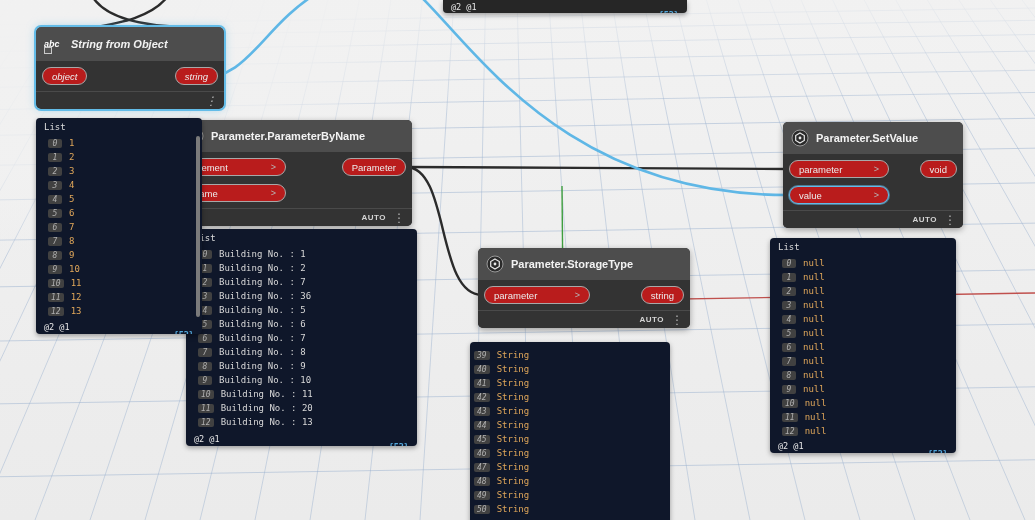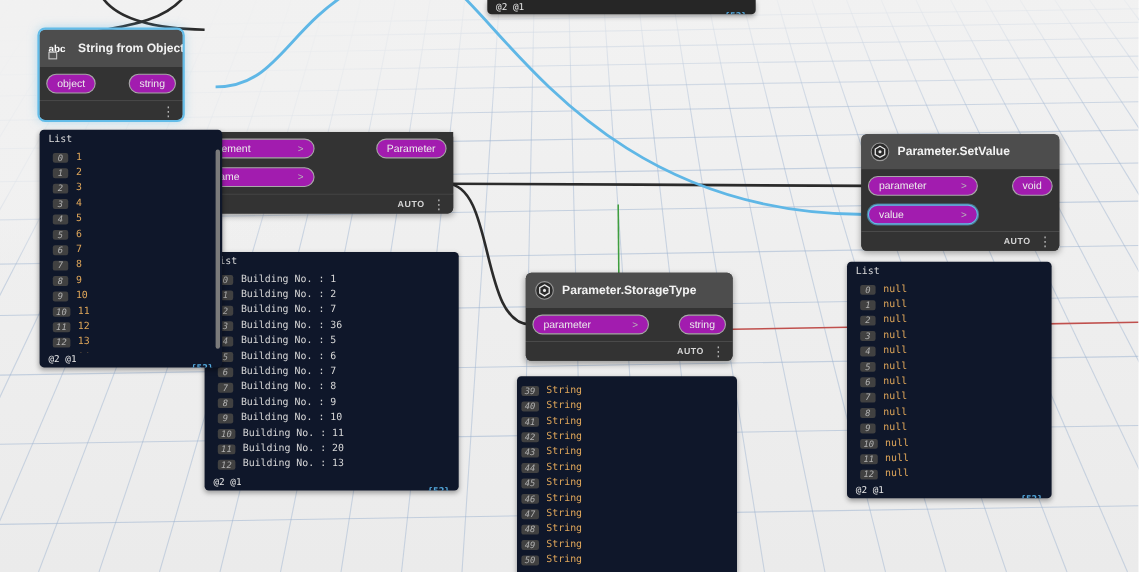--- a/index.html
+++ b/index.html
@@ -17,21 +17,21 @@
   .node.selected{outline:2px solid #63bce8;box-shadow:0 0 10px rgba(99,188,232,.6);}
   .nhead{background:#4d4d4d;border-radius:5px 5px 0 0;display:flex;align-items:center;
          padding:0 8px;height:32px;}
   .nhead.tall{height:34px;}
   .ntitle{color:#f2f2f2;font-size:11px;font-weight:bold;margin-left:7px;white-space:nowrap;}
   .nbody{background:#333;padding:6px;}
   .cols{display:flex;justify-content:space-between;align-items:flex-start;}
   .incol{display:flex;flex-direction:column;gap:8px;}
   .outcol{display:flex;flex-direction:column;align-items:flex-end;}
   .pill{display:inline-flex;align-items:center;justify-content:center;height:18px;
-        background:#a21caf;border:1px solid #a8a8a8;border-radius:9px;color:#ececec;
+        background:#b91c1c;border:1px solid #a8a8a8;border-radius:9px;color:#ececec;
         font-size:9.5px;padding:0 9px;box-sizing:border-box;white-space:nowrap;}
   .pill.w{justify-content:space-between;}
   .pill.hl{border-color:#63bce8;box-shadow:0 0 0 1px rgba(99,188,232,.55);}
   .chev{color:#b8b8b8;font-size:9px;margin-left:8px;}
   .nfoot{background:#333;border-radius:0 0 5px 5px;border-top:1px solid #4a4a4a;height:17px;
          display:flex;align-items:center;justify-content:flex-end;gap:7px;padding:0 7px;}
   .lacing{color:#d5d5d5;font-size:8px;font-weight:bold;letter-spacing:.5px;}
   .dots{color:#b5b5b5;font-size:12px;line-height:1;}
   .abc-icon{position:relative;color:#fff;font-size:9px;font-weight:bold;width:20px;flex:none;}
   .abc-icon::after{content:"";position:absolute;left:0;bottom:-5px;width:6px;height:5px;
@@ -134,20 +134,28 @@
 <svg class="layer" width="1035" height="520">
   <path d="M 92,-4 C 104,16 138,26 186,27" fill="none" stroke="#2b2b2b" stroke-width="2.4"></path>
   <path d="M 168,-4 C 150,20 112,24 80,30" fill="none" stroke="#2b2b2b" stroke-width="2.4"></path>
   <path d="M 406,167 C 450,167 436,295 482,295" fill="none" stroke="#2b2b2b" stroke-width="2.4"></path>
   <path d="M 406,167 C 560,167 620,169 787,169" fill="none" stroke="#2b2b2b" stroke-width="2.4"></path>
   <path d="M 196,79 C 252,79 260,26 322,-10" fill="none" stroke="#5fb7e6" stroke-width="2.6"></path>
   <path d="M 412,-12 C 470,40 560,195 787,195" fill="none" stroke="#5fb7e6" stroke-width="2.6"></path>
 </svg>
 
 <div class="node" style="left:178px;top:120px;width:234px;">
+  <div class="nhead">
+    <span class="pkg-icon"><svg width="18" height="18" viewBox="0 0 18 18">
+          <circle cx="9" cy="9" r="8" fill="#2a2a2a" stroke="#999"></circle>
+          <path d="M9 4 L13.3 6.5 V11.5 L9 14 L4.7 11.5 V6.5 Z" fill="none" stroke="#e8e8e8" stroke-width="1.2"></path>
+          <circle cx="9" cy="9" r="1.4" fill="#e8e8e8"></circle>
+        </svg></span>
+    <span class="ntitle">Parameter.ParameterByName</span>
+  </div>
   <div class="nbody cols">
     <div class="incol">
       <span class="pill w" style="width:102px">
           <span>element</span>
           <span class="chev">&gt;</span>
         </span>
       <span class="pill w" style="width:102px">
           <span>name</span>
           <span class="chev">&gt;</span>
         </span>
@@ -217,21 +225,21 @@
         <span class="idx">12</span>
         <span class="val">Building No. : 13</span>
       </div>
     </div>
   <div class="pfoot">
     <span class="levels">@2 @1</span>
     <span class="count">{52}</span>
   </div>
 </div>
 
-<div class="node" style="left:478px;top:248px;width:188px;">
+<div class="node" style="left:478px;top:248px;width:212px;">
   <div class="nhead">
     <span class="pkg-icon"><svg width="18" height="18" viewBox="0 0 18 18">
           <circle cx="9" cy="9" r="8" fill="#2a2a2a" stroke="#999"></circle>
           <path d="M9 4 L13.3 6.5 V11.5 L9 14 L4.7 11.5 V6.5 Z" fill="none" stroke="#e8e8e8" stroke-width="1.2"></path>
           <circle cx="9" cy="9" r="1.4" fill="#e8e8e8"></circle>
         </svg></span>
     <span class="ntitle">Parameter.StorageType</span>
   </div>
   <div class="nbody cols">
     <div class="incol">
@@ -395,21 +403,21 @@
   </div>
 </div>
 
 <div class="preview strip" style="left:443px;top:0;width:244px;height:13px;">
   <div class="pfoot">
     <span class="levels">@2 @1</span>
     <span class="count">{52}</span>
   </div>
 </div>
 
-<div class="node selected" style="left:36px;top:27px;width:130px;">
+<div class="node selected" style="left:36px;top:27px;width:188px;font-style:italic;">
   <div class="nhead tall">
     <span class="abc-icon">abc</span>
     <span class="ntitle">String from Object</span>
   </div>
   <div class="nbody cols">
     <div class="incol">
       <span class="pill">object</span>
     </div>
     <div class="outcol">
       <span class="pill">string</span>

